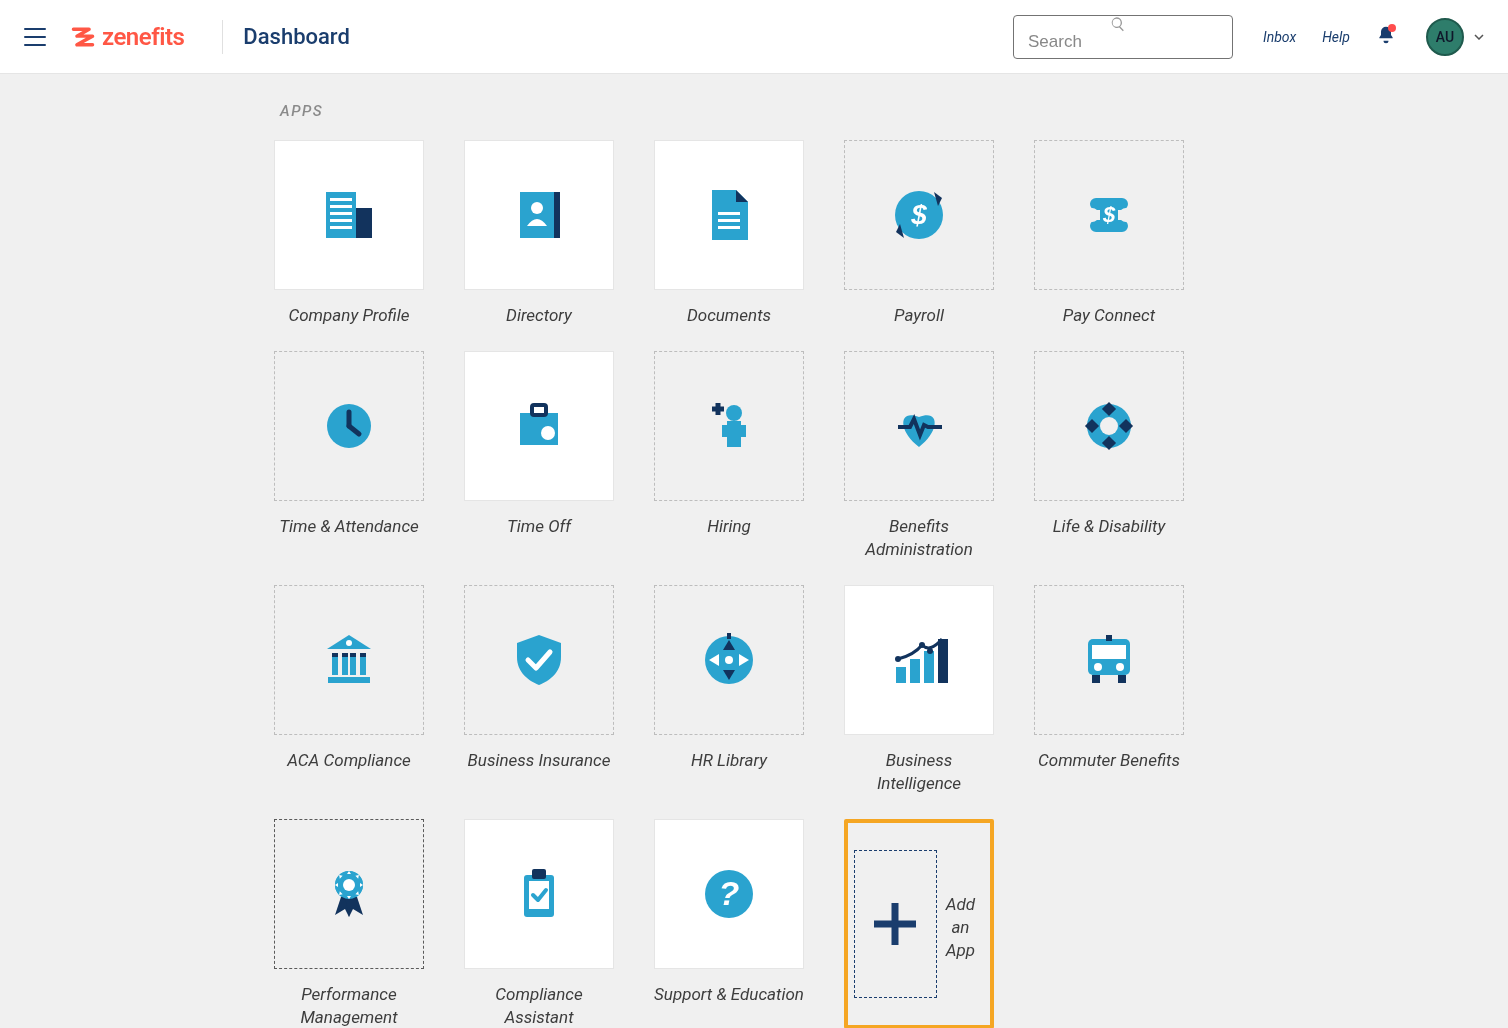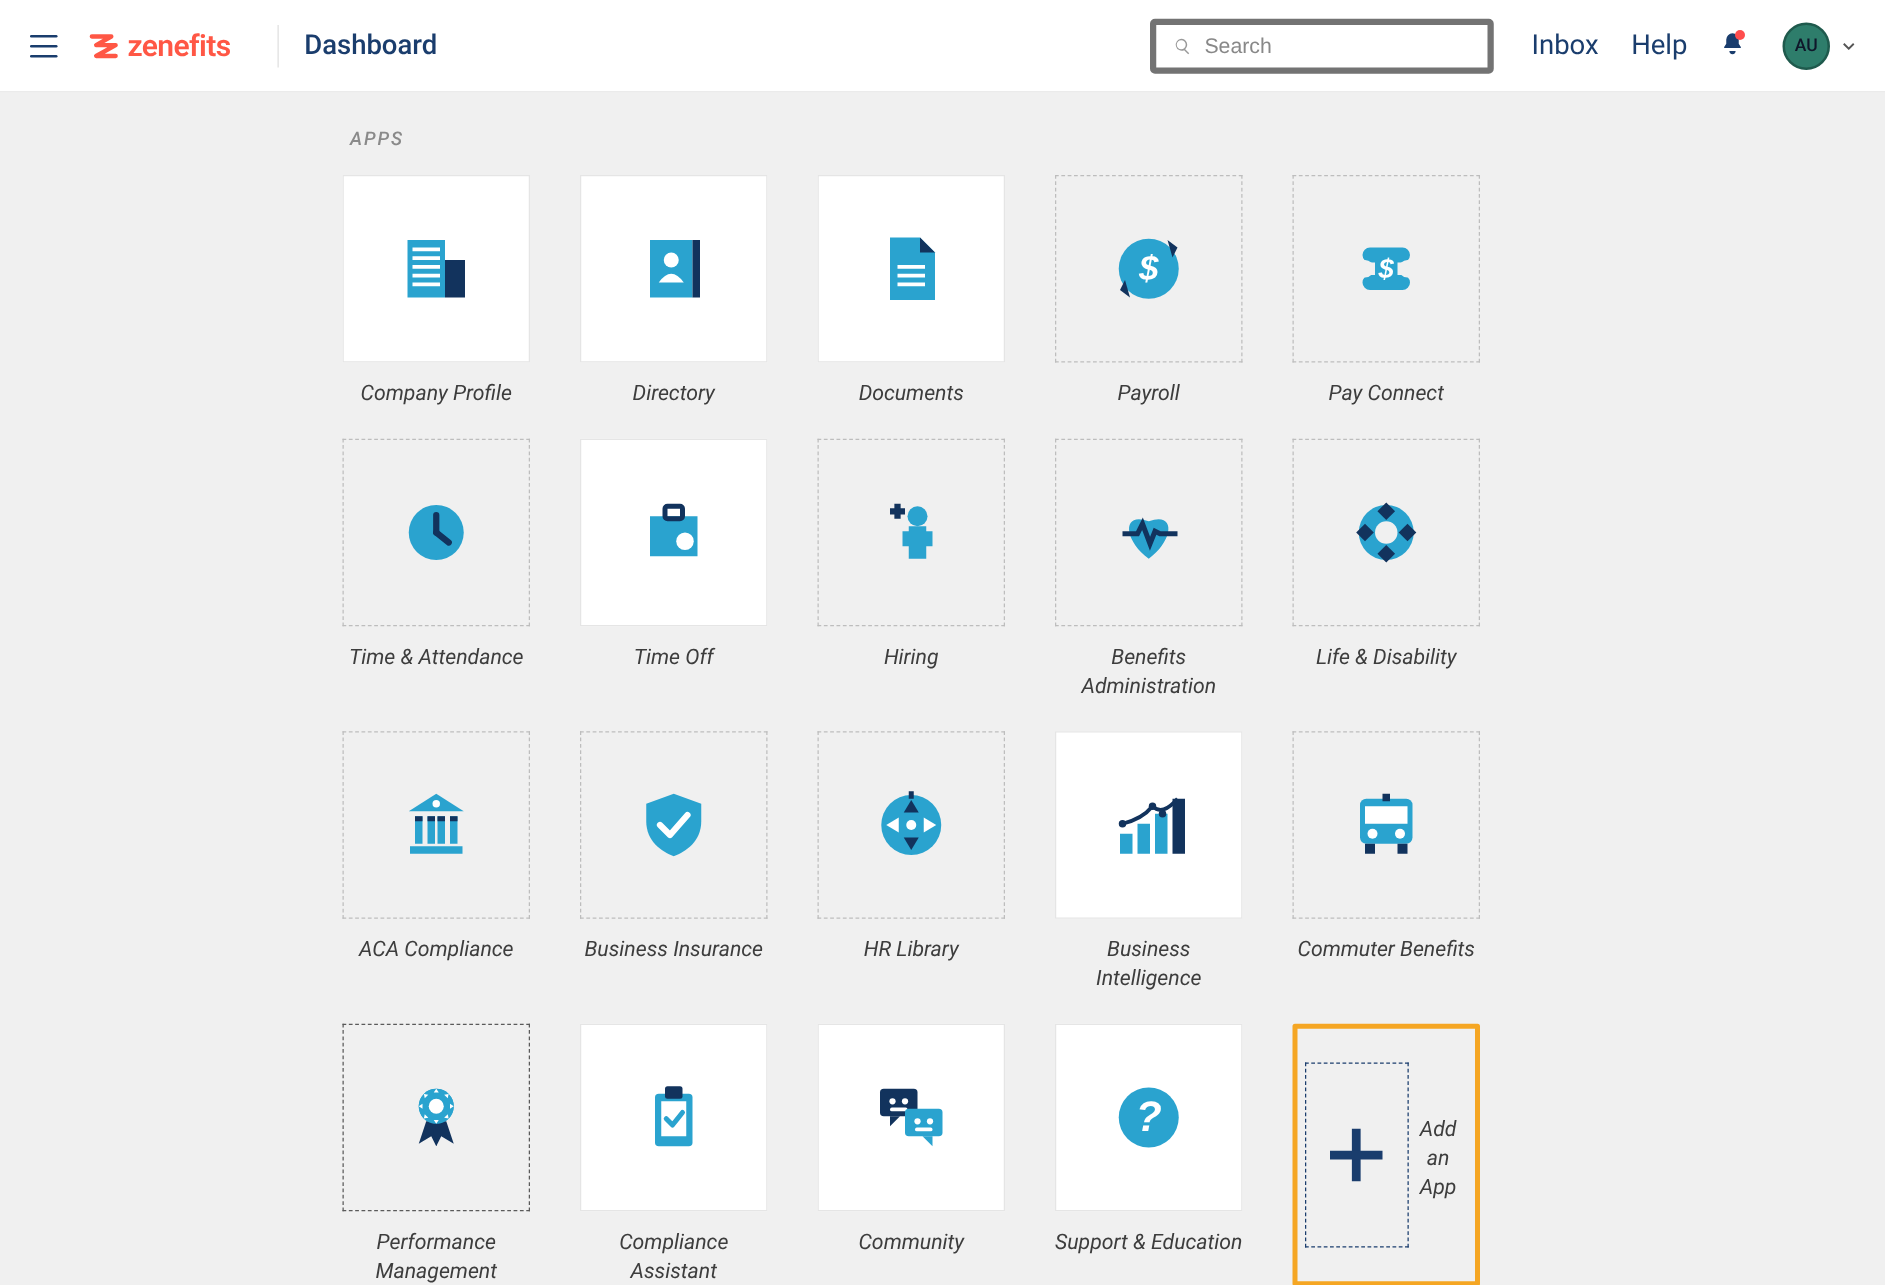--- a/index.html
+++ b/index.html
@@ -24,33 +24,34 @@
     margin-right: 24px;
   }
   .menu-icon span { display:block; height:2px; background:#1a3d6d; border-radius:1px; }
   .logo { display:flex; align-items:center; margin-right: 18px; }
   .logo-mark { width:26px; height:26px; margin-right:6px; }
   .logo-text { color:#ff5745; font-weight:600; font-size:24px; letter-spacing:-0.5px; }
   .divider-v { width:1px; height:34px; background:#e0e0e0; margin: 0 20px; }
   .page-title { color:#1a3d6d; font-size:22px; font-weight:500; }
   .header-spacer { flex:1; }
   .search-box {
-    width: 275px; height: 44px;
-    border: 5px solid #737373;
+    width: 220px; height: 44px;
+    border: 1px solid #737373;
     border-radius: 4px;
     display:flex; align-items:center;
     padding: 0 14px;
     margin-right: 30px;
+    flex-direction: column;
   }
   .search-box svg { width:16px; height:16px; fill:#999; margin-right:10px;}
   .search-box input {
     border:none; outline:none; font-size:17px; color:#555; background:transparent; width:100%;
   }
   .search-box input::placeholder { color:#888; }
-  .nav-link { color:#1a3d6d; font-size:22px; margin-right:26px; cursor:pointer; }
+  .nav-link { color:#1a3d6d; font-size:14px; margin-right:26px; cursor:pointer;font-style:italic; }
   .bell { position:relative; margin-right:30px; cursor:pointer; }
   .bell svg { width:20px; height:22px; fill:#1a3d6d; }
   .bell-dot { position:absolute; top:0; right:0; width:8px; height:8px; background:#ff4d4d; border-radius:50%; }
   .avatar {
     width:38px; height:38px; border-radius:50%;
     background:#2e7d6b; color:#0f172a;
     display:flex; align-items:center; justify-content:center;
     font-size:14px; font-weight:500;
     border:2px solid #1f5a4d;
     margin-right:10px;
@@ -465,30 +466,20 @@
                 <use href="#ic-compliance"></use>
               </svg>
             </div>
           </div>
           <div class="app-label">Compliance Assistant</div>
         </div>
         <div class="app-cell">
           <div class="app-tile solid">
             <div class="icon-wrap">
               <svg viewBox="0 0 70 70">
-                <use href="#ic-community"></use>
-              </svg>
-            </div>
-          </div>
-          <div class="app-label">Community</div>
-        </div>
-        <div class="app-cell">
-          <div class="app-tile solid">
-            <div class="icon-wrap">
-              <svg viewBox="0 0 70 70">
                 <use href="#ic-support"></use>
               </svg>
             </div>
           </div>
           <div class="app-label">Support &amp; Education</div>
         </div>
         <div class="highlight-box">
           <div class="app-tile add">
             <div class="icon-wrap">
               <svg viewBox="0 0 70 70">

